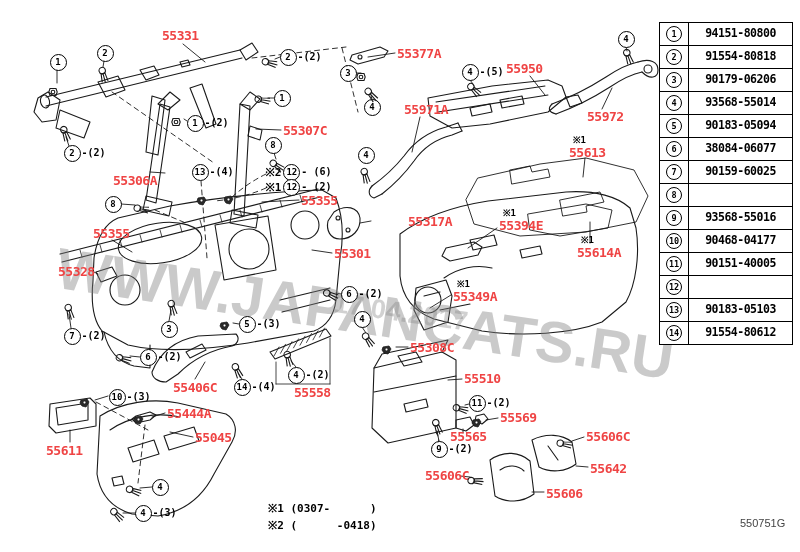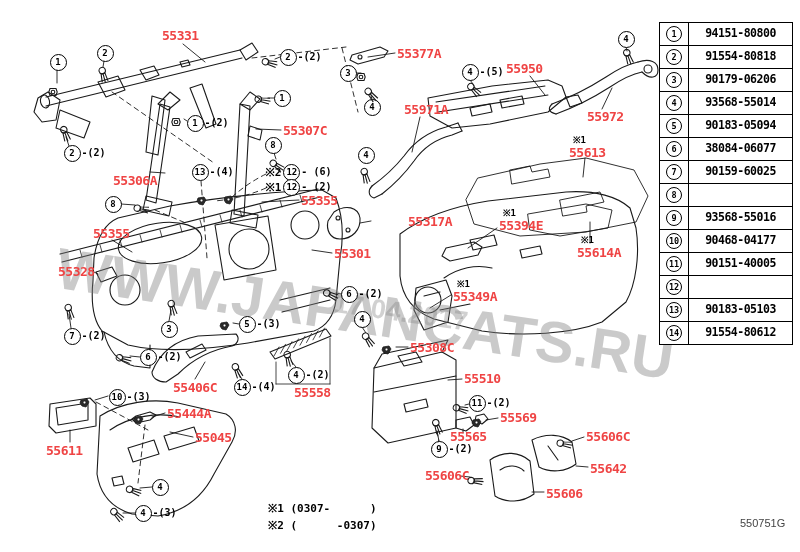--- a/index.html
+++ b/index.html
@@ -520,21 +520,21 @@
           <path d="M2,2 L8,1 L10,4 L7,9 L3,8 L1,5 Z"></path>
           <circle cx="5.5" cy="4.5" r="1.4" fill="#fff"></circle>
         </svg></div>
       <div class="icon" style="left: 79px; top: 393px; transform: rotate(0deg);"><svg width="11" height="10" viewBox="0 0 11 10" fill="#2a2a2a" stroke="#1a1a1a" stroke-width="0.8">
           <path d="M2,2 L8,1 L10,4 L7,9 L3,8 L1,5 Z"></path>
           <circle cx="5.5" cy="4.5" r="1.4" fill="#fff"></circle>
         </svg></div>
     </div>
   <div id="notes-layer">
       <div class="note" style="left: 268px; top: 503px;">※1 (0307-      )</div>
-      <div class="note" style="left: 268px; top: 520px;">※2 (      -0307)</div>
+      <div class="note" style="left: 268px; top: 520px;">※2 (      -0418)</div>
     </div>
 
   <div class="ptable" id="parts-table">
       <div class="prow">
         <div class="pref">
           <div class="refcircle">1</div>
         </div>
         <div class="pnum">94151-80800</div>
       </div>
       <div class="prow">

